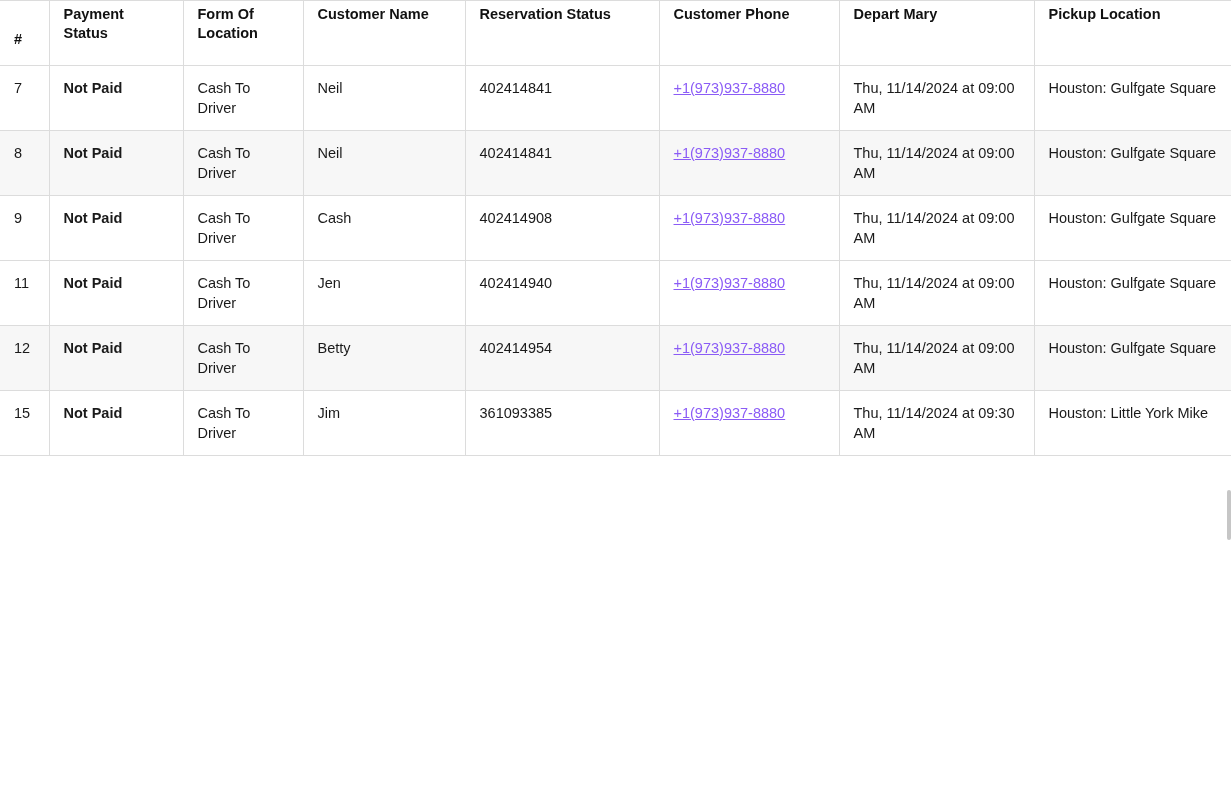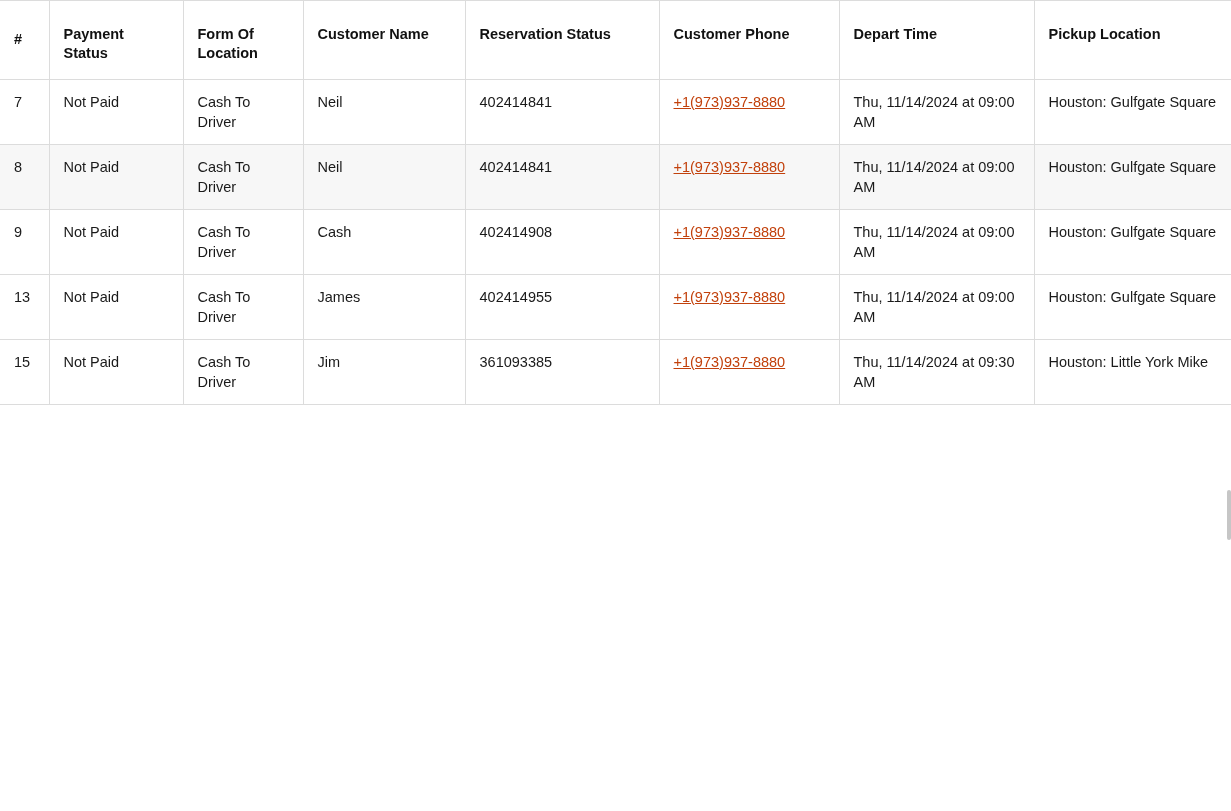--- a/index.html
+++ b/index.html
@@ -53,40 +53,40 @@
     border-left: none;
   }
   table.reservations th:last-child,
   table.reservations td:last-child {
     border-right: none;
   }
   table.reservations thead th {
     font-weight: bold;
     font-size: 14.5px;
     line-height: 19px;
-    padding-top: 24px;
+    padding-top: 4px;
     padding-bottom: 16px;
     color: #111111;
     background: #ffffff;
   }
   table.reservations thead th.idx {
     padding-top: 29px;
   }
   table.reservations tbody tr.alt td {
     background: #f7f7f7;
   }
   td.num {
     color: #1a1a1a;
     font-size: 14.5px;
   }
   td.status {
-    font-weight: normal;
+    font-weight: bold;
   }
   td.phone a {
-    color: #c2410c;
+    color: #8b5cf6;
     text-decoration: underline;
     font-size: 14.5px;
   }
   .scrollbar {
     position: absolute;
     right: 0px;
     top: 490px;
     width: 4px;
     height: 50px;
     background: #c6c6c6;
@@ -109,21 +109,21 @@
         <col class="c7">
     </colgroup>
     <thead>
       <tr>
         <th class="idx">#</th>
         <th>Payment Status</th>
         <th>Form Of Location</th>
         <th>Customer Name</th>
         <th>Reservation Status</th>
         <th>Customer Phone</th>
-        <th>Depart Time</th>
+        <th>Depart Mary</th>
         <th>Pickup Location</th>
       </tr>
     </thead>
     <tbody id="table-body">
         <tr>
           <td class="num">7</td>
           <td class="status">Not Paid</td>
           <td>Cash To Driver</td>
           <td>Neil</td>
           <td>402414841</td>
@@ -145,25 +145,35 @@
           <td class="num">9</td>
           <td class="status">Not Paid</td>
           <td>Cash To Driver</td>
           <td>Cash</td>
           <td>402414908</td>
           <td class="phone"><a href="#">+1(973)937-8880</a></td>
           <td>Thu, 11/14/2024 at 09:00 AM</td>
           <td>Houston: Gulfgate Square</td>
         </tr>
         <tr>
-          <td class="num">13</td>
+          <td class="num">11</td>
           <td class="status">Not Paid</td>
           <td>Cash To Driver</td>
-          <td>James</td>
-          <td>402414955</td>
+          <td>Jen</td>
+          <td>402414940</td>
+          <td class="phone"><a href="#">+1(973)937-8880</a></td>
+          <td>Thu, 11/14/2024 at 09:00 AM</td>
+          <td>Houston: Gulfgate Square</td>
+        </tr>
+        <tr class="alt">
+          <td class="num">12</td>
+          <td class="status">Not Paid</td>
+          <td>Cash To Driver</td>
+          <td>Betty</td>
+          <td>402414954</td>
           <td class="phone"><a href="#">+1(973)937-8880</a></td>
           <td>Thu, 11/14/2024 at 09:00 AM</td>
           <td>Houston: Gulfgate Square</td>
         </tr>
         <tr>
           <td class="num">15</td>
           <td class="status">Not Paid</td>
           <td>Cash To Driver</td>
           <td>Jim</td>
           <td>361093385</td>

